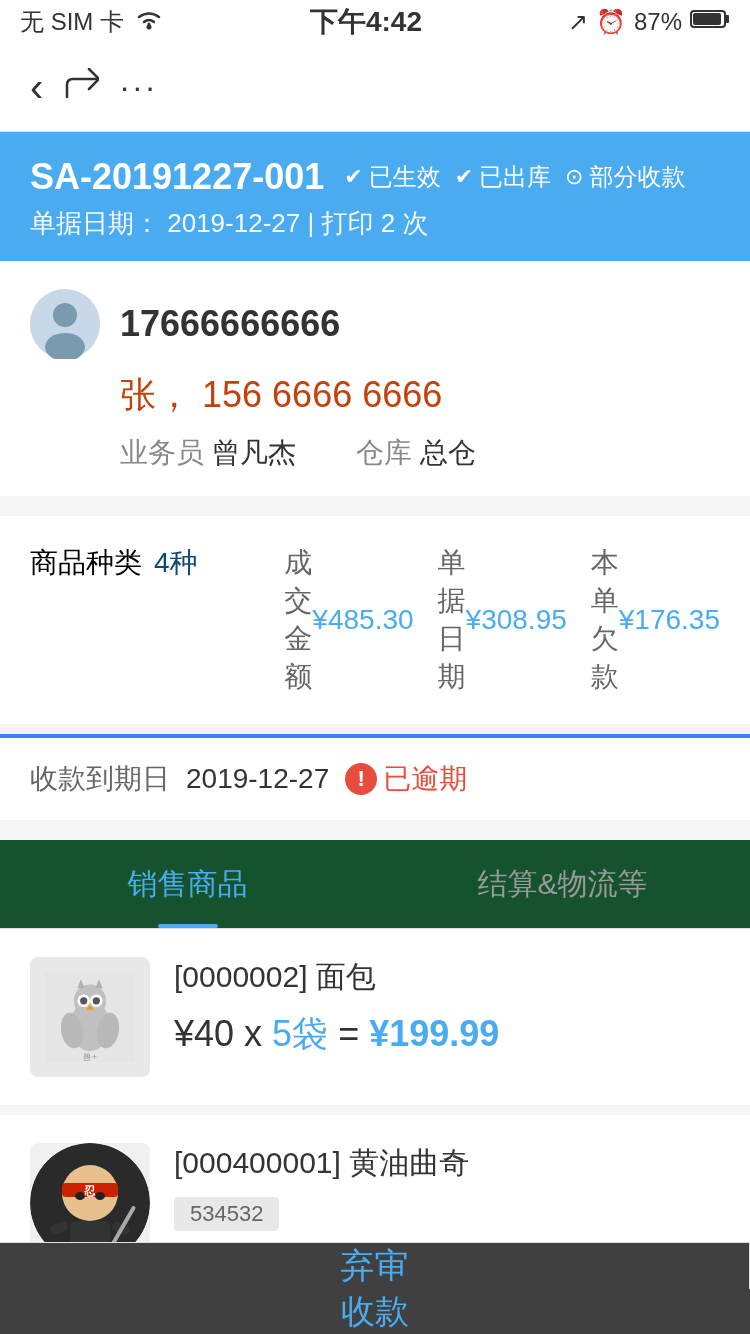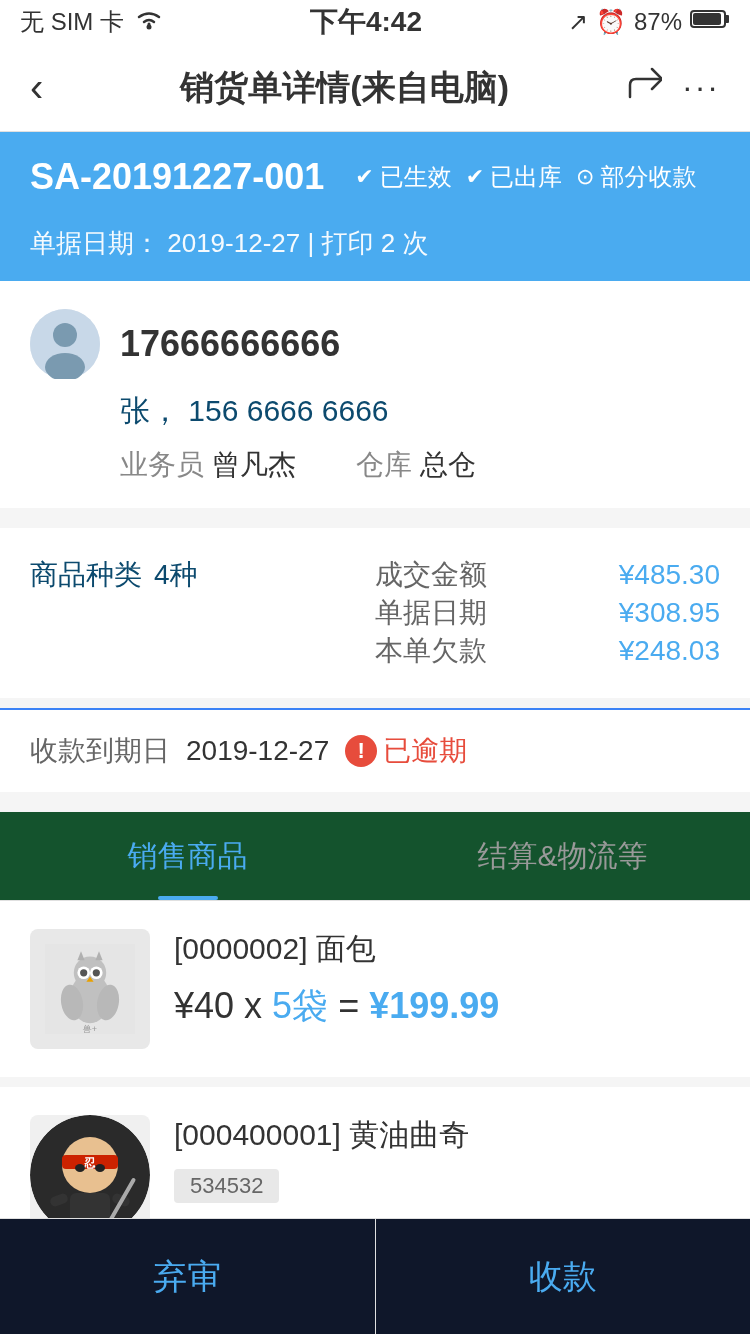--- a/index.html
+++ b/index.html
@@ -62,22 +62,22 @@
     }
 
     
     .header-banner {
       background: #4AABF0;
       padding: 24px 30px 20px;
     }
     .banner-row1 {
       display: flex;
       align-items: center;
-      gap: 31px;
-      margin-bottom: 28px;
+      gap: 20px;
+      margin-bottom: 8px;
     }
     .order-id {
       font-size: 36px;
       font-weight: 700;
       color: #fff;
     }
     .status-tags {
       display: flex;
       align-items: center;
       gap: 14px;
@@ -118,22 +118,22 @@
       align-items: center;
       justify-content: center;
       flex-shrink: 0;
     }
     .customer-name {
       font-size: 36px;
       font-weight: 600;
       color: #333;
     }
     .customer-detail {
-      font-size: 30px;
-      color: #0c4a6e;
+      font-size: 36px;
+      color: #c2410c;
       margin-bottom: 14px;
       padding-left: 90px;
     }
     .customer-meta {
       display: flex;
       align-items: center;
       font-size: 28px;
       color: #333;
       padding-left: 90px;
     }
@@ -151,48 +151,48 @@
     .stats-left {
       flex: 1;
     }
     .stats-item {
       font-size: 28px;
       color: #333;
       display: flex;
       align-items: center;
       gap: 12px;
     }
-    .stats-label { color: #0c4a6e; }
+    .stats-label { color: #000000; }
     .stats-count { color: #0c4a6e; font-weight: 500; }
     .stats-right {
       flex: 1;
       display: flex;
-      flex-direction: column;
-      gap: 0;
+      flex-direction: row;
+      gap: 24px;
     }
     .money-row {
       display: flex;
       justify-content: space-between;
       align-items: center;
       font-size: 28px;
     }
     .money-label { color: #666; }
     .money-value { color: #4AABF0; font-weight: 500; }
 
     
     .due-section {
       background: #fff;
       padding: 22px 30px;
       margin-bottom: 10px;
       display: flex;
       align-items: center;
       gap: 16px;
       font-size: 28px;
       color: #333;
-      border-top: 2px solid #3b82f6;
+      border-top: 4px solid #3b82f6;
     }
     .due-label { color: #666; }
     .due-date { color: #333; }
     .overdue-badge {
       display: flex;
       align-items: center;
       gap: 6px;
       background: transparent;
     }
     .overdue-icon {
@@ -290,24 +290,25 @@
     }
     .price-highlight { color: #4AABF0; }
     .price-total { color: #4AABF0; font-weight: 600; }
 
     
     .bottom-bar {
       position: fixed;
       bottom: 0;
       left: 0;
       width: 750px;
-      height: 116px;
-      background: #0f172a;
+      height: 92px;
+      background: #404040;
       border-top: 1px solid #e0e0e0;
       display: flex;
+      flex-direction: column;
     }
     .bottom-btn {
       flex: 1;
       display: flex;
       align-items: center;
       justify-content: center;
       font-size: 34px;
       cursor: pointer;
       border: none;
       background: transparent;
@@ -358,21 +359,20 @@
         <rect x="1" y="3" width="34" height="16" rx="3" stroke="#333" stroke-width="2" fill="none"></rect>
         <rect x="35" y="7" width="4" height="8" rx="1" fill="#333"></rect>
         <rect x="3" y="5" width="28" height="12" rx="2" fill="#333"></rect>
       </svg>
     </span>
   </div>
 </div>
 
 <div class="nav-bar">
   <span class="nav-back">‹</span>
-  <span class="nav-title">销货单详情(来自电脑)</span>
   <div class="nav-actions">
     <span class="nav-icon">
       <svg width="36" height="36" viewBox="0 0 36 36" fill="none">
         <path d="M26 4 L36 14 L26 24" stroke="#333" stroke-width="2.5" fill="none" stroke-linecap="round" stroke-linejoin="round"></path>
         <path d="M36 14 L10 14 Q4 14 4 20 L4 32" stroke="#333" stroke-width="2.5" fill="none" stroke-linecap="round" stroke-linejoin="round"></path>
       </svg>
     </span>
     <span class="nav-icon" style="font-size:32px;letter-spacing:2px;">···</span>
   </div>
 </div>
@@ -441,21 +441,21 @@
     <div class="money-row">
       <span class="money-label">成交金额</span>
       <span class="money-value">¥485.30</span>
     </div>
     <div class="money-row">
       <span class="money-label">单据日期</span>
       <span class="money-value">¥308.95</span>
     </div>
     <div class="money-row">
       <span class="money-label">本单欠款</span>
-      <span class="money-value">¥248.03</span>
+      <span class="money-value">¥176.35</span>
     </div>
   </div>
 </div>
 
 <div class="due-section">
   <span class="due-label">收款到期日</span>
   <span class="due-date">2019-12-27</span>
   <span class="overdue-badge">
     <span class="overdue-icon">!</span>
     <span class="overdue-text">已逾期</span>

